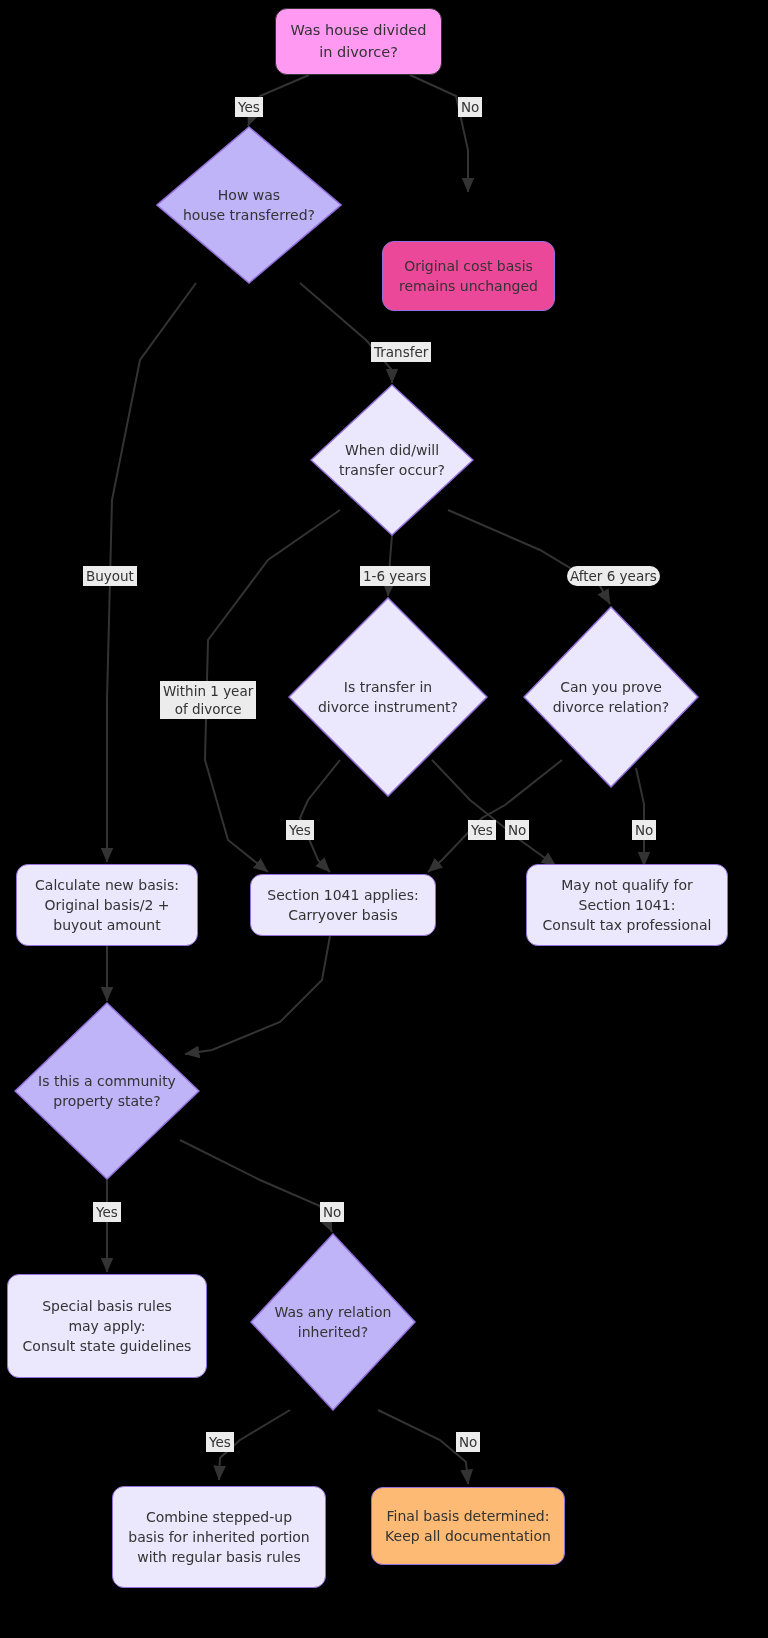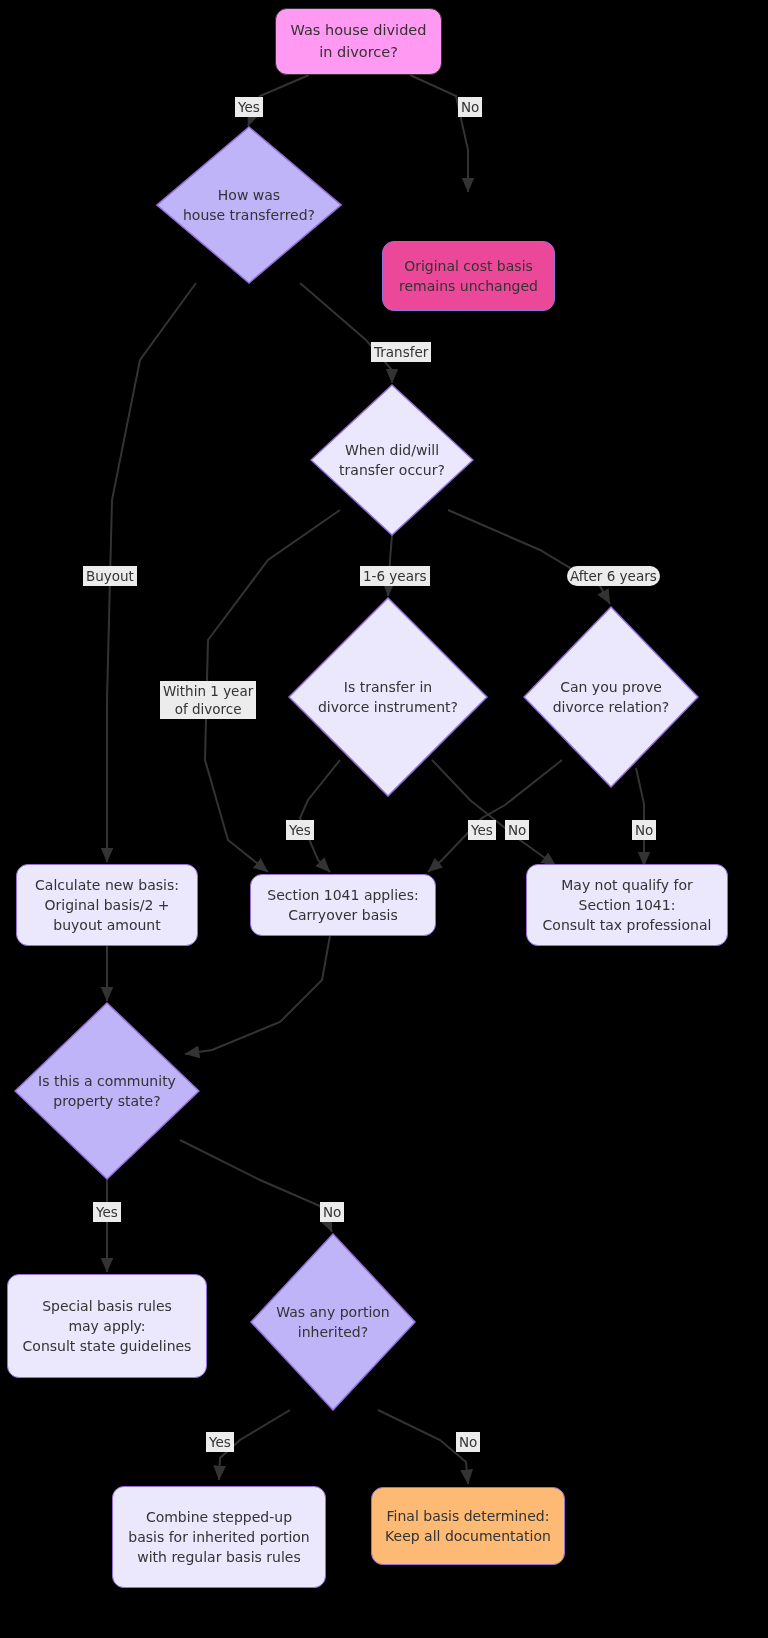--- a/index.html
+++ b/index.html
@@ -148,21 +148,21 @@
     <span class="nlabel" style="font-size:14px;color:#333;">Special basis rules
 may apply:
 Consult state guidelines</span>
   </div>
 
   <div class="diamond-wrap" style="left:250px;top:1233px;width:166px;height:178px;">
     <svg class="dshape" viewBox="0 0 166 178" preserveAspectRatio="none">
       <polygon points="83,1 165,89 83,177 1,89" fill="#bfb4f7" stroke="#9370db" stroke-width="1.5"></polygon>
     </svg>
     <div class="dtext">
-      <span class="nlabel" style="font-size:14px;color:#333;">Was any portion
+      <span class="nlabel" style="font-size:14px;color:#333;">Was any relation
 inherited?</span>
     </div>
   </div>
 
   <div class="node rect" style="left:112px;top:1486px;width:214px;height:102px;background:#ebe7fd;border:1.5px solid #9370db;">
     <span class="nlabel" style="font-size:14px;color:#333;">Combine stepped-up
 basis for inherited portion
 with regular basis rules</span>
   </div>
 

